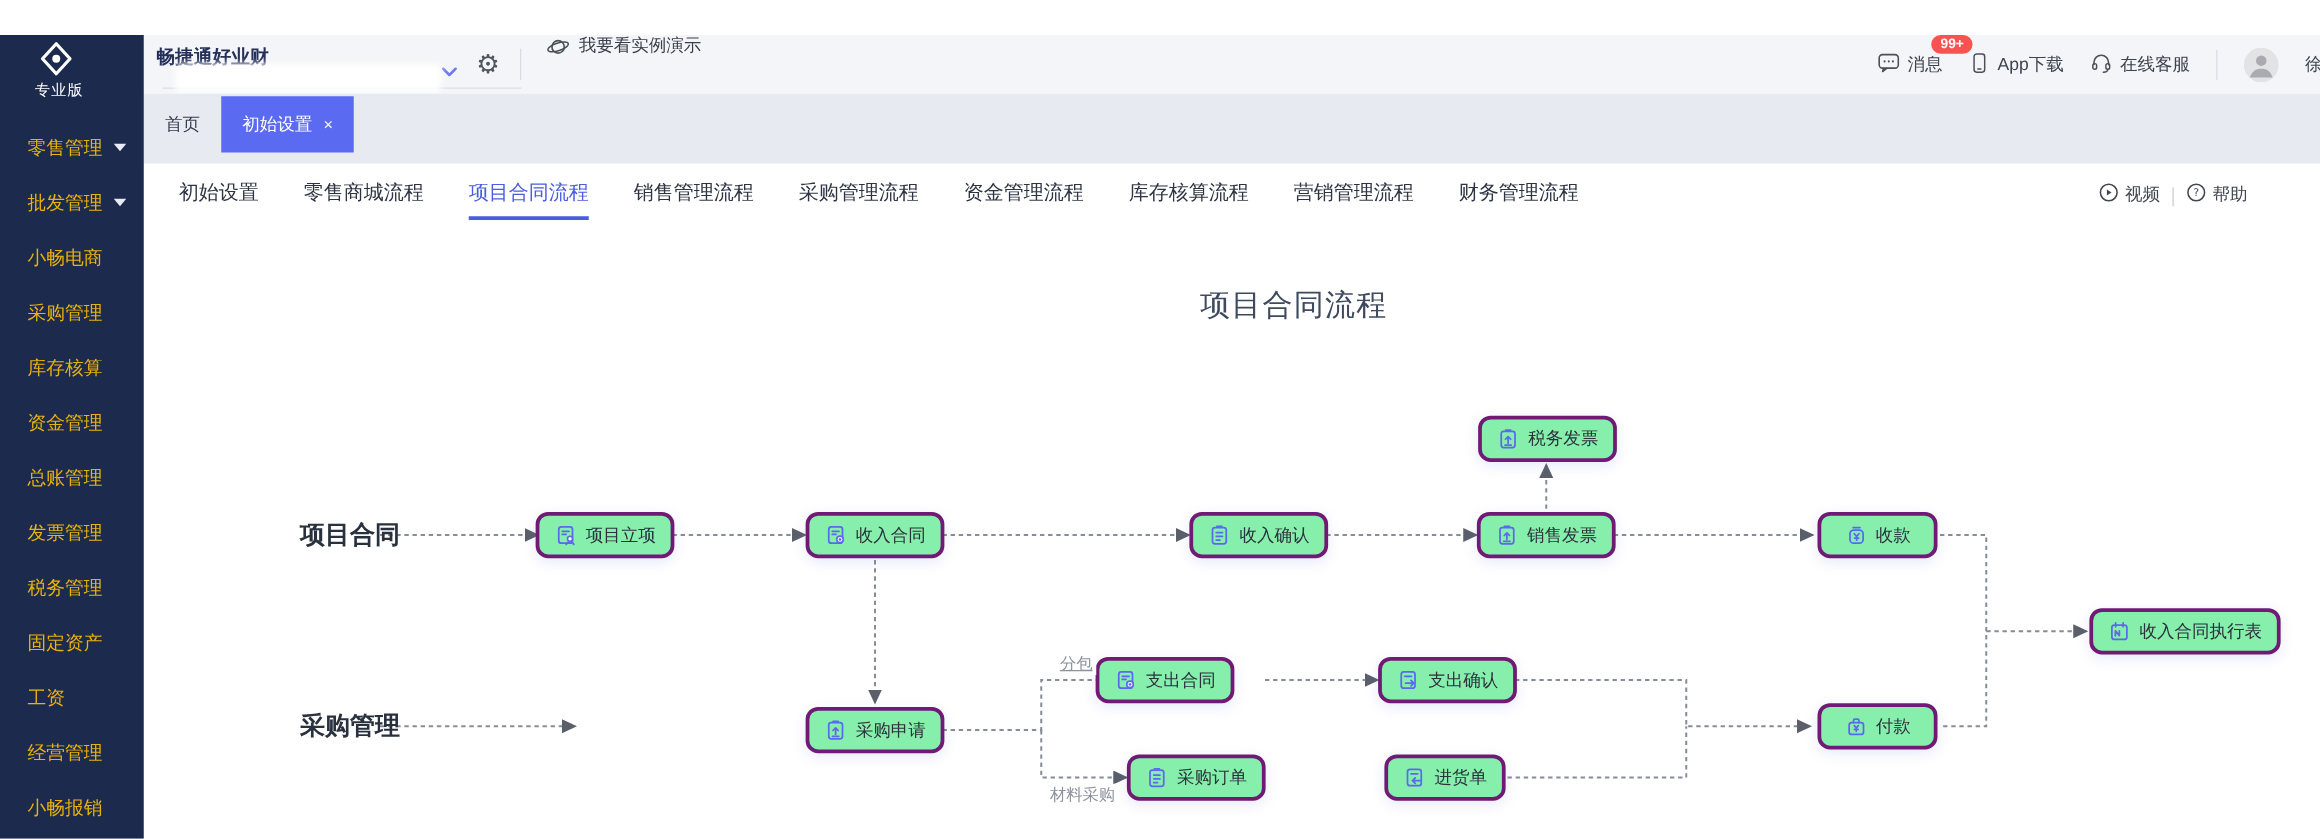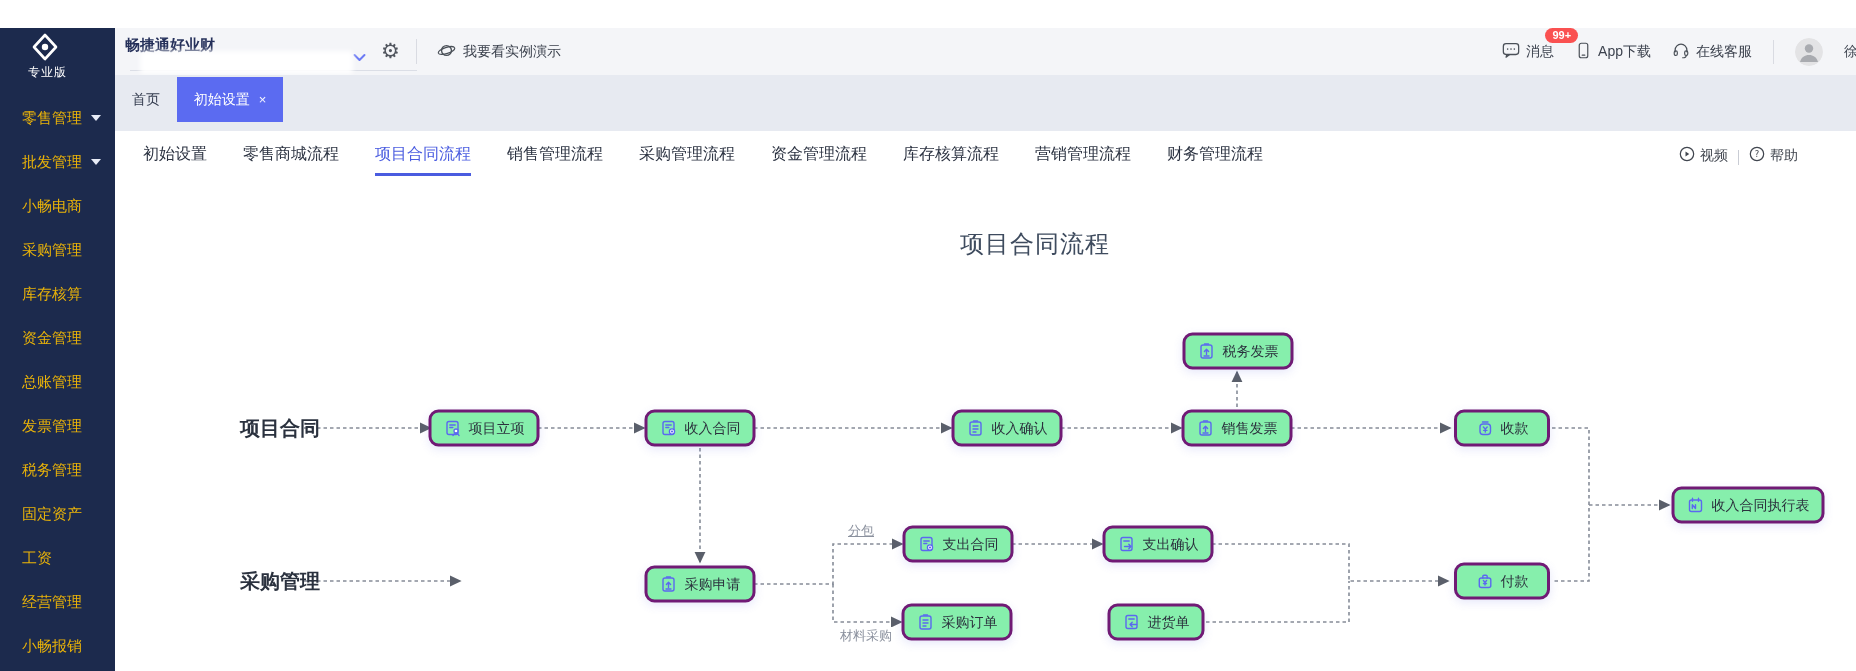--- a/index.html
+++ b/index.html
@@ -20,21 +20,21 @@
   .side-item{height:44px;display:flex;align-items:center;padding-left:22px;font-size:15px;color:#eab308;cursor:pointer;font-weight:500;}
   .caret{width:0;height:0;border-left:5px solid transparent;border-right:5px solid transparent;border-top:6px solid #e8ecf7;margin-left:9px;}
   
   .topbar{position:absolute;left:115px;top:28px;right:0;height:47px;background:#f4f5f8;z-index:1;}
   .brand-text{position:absolute;left:10px;top:8px;font-size:15px;font-weight:bold;color:#25305a;}
   .account-line{position:absolute;left:15px;top:15px;width:287px;height:27px;border-bottom:1px solid #dbdee6;cursor:pointer;}
   .censor-blob{position:absolute;left:25px;top:23px;width:213px;height:23px;background:rgba(255,255,255,.96);filter:blur(2.5px);border-radius:4px;z-index:3;}
   .chevron-down{position:absolute;left:236px;top:21px;width:17px;height:17px;cursor:pointer;}
   .gear{position:absolute;left:266px;top:10px;font-size:21px;color:#51565f;cursor:pointer;line-height:27px;font-family:"DejaVu Sans",sans-serif;}
   .tb-divider{position:absolute;left:301px;top:11px;width:1px;height:25px;background:#d9dbe2;}
-  .demo-link{position:absolute;left:322px;top:0;height:47px;display:flex;align-items:center;gap:7px;font-size:14px;color:#3a404c;cursor:pointer;}
+  .demo-link{position:absolute;left:322px;top:0;height:47px;display:flex;align-items:flex-start;gap:7px;font-size:14px;color:#3a404c;cursor:pointer;}
   .tb-right{position:absolute;right:-16px;top:0;height:47px;display:flex;align-items:center;gap:21px;font-size:14px;color:#3c424e;}
   .tb-item{display:flex;align-items:center;gap:6px;cursor:pointer;position:relative;}
   .badge{position:absolute;top:-13px;right:-24px;background:#fa5151;color:#fff;font-size:11px;font-weight:bold;padding:1px 7px;border-radius:9px;line-height:13px;}
   .tb-vdiv{width:1px;height:24px;background:#d9dbe2;}
   .avatar{width:28px;height:28px;border-radius:50%;overflow:hidden;cursor:pointer;}
   .username{white-space:nowrap;cursor:pointer;}
   
   .tabbar{position:absolute;left:115px;top:75px;right:0;height:56px;background:#e7eaf1;display:flex;z-index:1;}
   .wtab{height:45px;margin-top:2px;display:flex;align-items:center;justify-content:center;font-size:14px;color:#333b4e;width:62px;cursor:pointer;}
   .wtab.active{background:#5b6bf1;color:#ffffff;width:106px;gap:9px;}
@@ -314,21 +314,21 @@
       </div>
       <div class="flow-node" style="left: 700px; top: 584px;">
         <span class="nicon"><svg viewBox="0 0 17 18" width="18" height="18">
             <rect x="3" y="2.5" width="11" height="13" rx="2" fill="none" stroke="#5b68f0" stroke-width="1.4" stroke-linecap="round" stroke-linejoin="round"></rect>
             <path d="M6.5 1.5h4" fill="none" stroke="#5b68f0" stroke-width="1.4" stroke-linecap="round" stroke-linejoin="round"></path>
             <path d="M8.5 12V6.8M6.4 8.9L8.5 6.8l2.1 2.1" fill="none" stroke="#5b68f0" stroke-width="1.4" stroke-linecap="round" stroke-linejoin="round"></path>
             <path d="M6 13.5h5" fill="none" stroke="#5b68f0" stroke-width="1.4" stroke-linecap="round" stroke-linejoin="round"></path>
           </svg></span>
         <span>采购申请</span>
       </div>
-      <div class="flow-node" style="left: 958px; top: 544px;">
+      <div class="flow-node" style="left: 932px; top: 544px;">
         <span class="nicon"><svg viewBox="0 0 17 18" width="18" height="18">
             <rect x="3" y="2" width="11" height="13" rx="2" fill="none" stroke="#5b68f0" stroke-width="1.4" stroke-linecap="round" stroke-linejoin="round"></rect>
             <path d="M5.8 5.5h5.4M5.8 8h3" fill="none" stroke="#5b68f0" stroke-width="1.4" stroke-linecap="round" stroke-linejoin="round"></path>
             <circle cx="12" cy="12" r="2.6" fill="#fff" stroke="#5b68f0" stroke-width="1.3"></circle>
             <path d="M12 10.8v2.4M10.9 12h2.2" stroke="#5b68f0" stroke-width="1" fill="none"></path>
           </svg></span>
         <span>支出合同</span>
       </div>
       <div class="flow-node" style="left: 1158px; top: 544px;">
         <span class="nicon"><svg viewBox="0 0 17 18" width="18" height="18">

